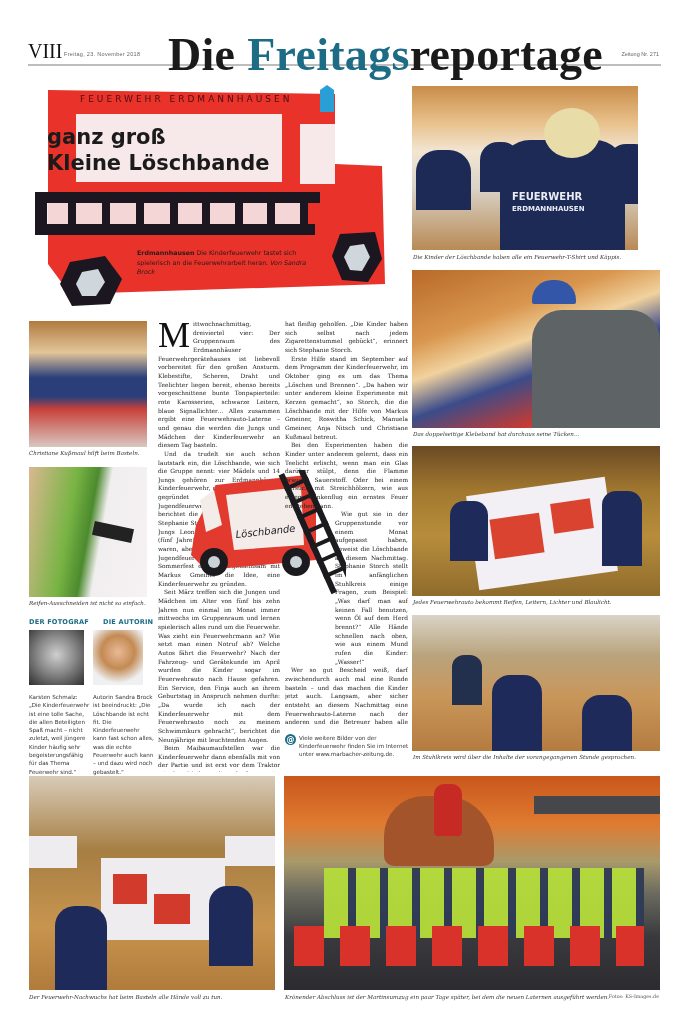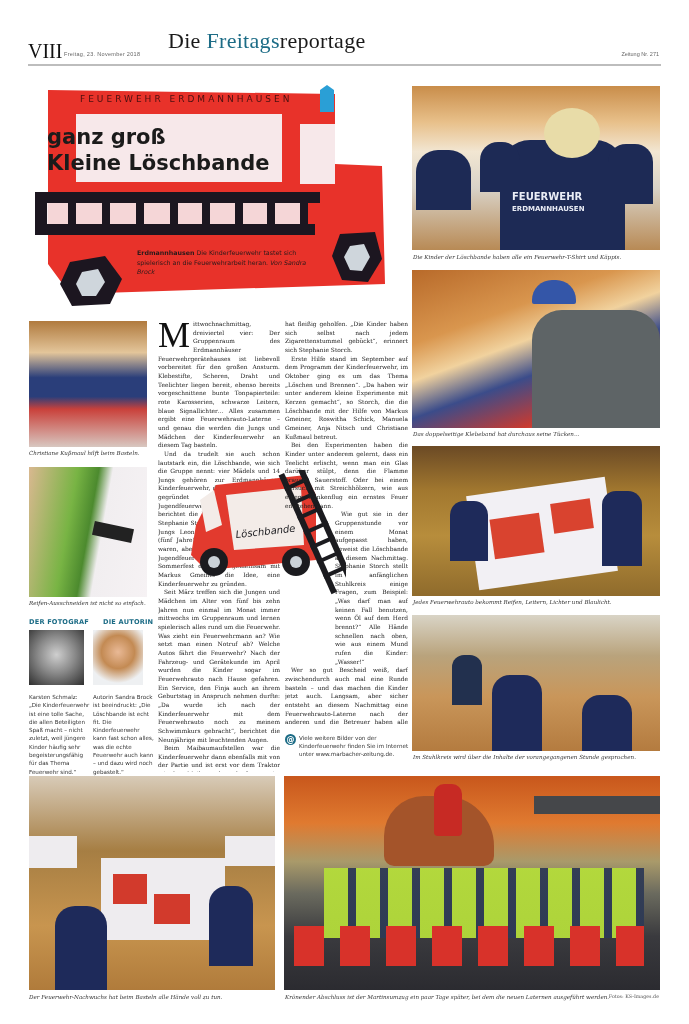--- a/index.html
+++ b/index.html
@@ -3,21 +3,21 @@
 <meta charset="utf-8">
 <style>
   * { box-sizing: border-box; margin: 0; padding: 0; }
   html, body { width: 689px; height: 1024px; background: #ffffff; overflow: hidden; }
   body { position: relative; font-family: "DejaVu Serif", serif; color: #222; }
 
   
   .hdr { position: absolute; left: 28px; top: 28px; width: 633px; height: 38px; border-bottom: 2px solid #bdbdbd; }
   .hdr .pg { position: absolute; left: 0; top: 12px; font-family: "Liberation Serif", serif; font-size: 20px; color: #111; }
   .hdr .date { position: absolute; left: 36px; top: 23px; font-family: "Liberation Sans", sans-serif; font-size: 5.5px; color: #666; letter-spacing: .3px; }
-  .hdr .title { position: absolute; left: 140px; top: 0; font-family: "Liberation Serif", serif; font-size: 22px; color: #1a1a1a; letter-spacing: .3px; white-space: nowrap; }
+  .hdr .title { position: absolute; left: 140px; top: 0; font-family: "Liberation Serif", serif; font-size: 46px; color: #1a1a1a; letter-spacing: .3px; white-space: nowrap; font-weight: bold; }
   .hdr .title .accent { color: #1c6c86; }
   .hdr .issue { position: absolute; right: 2px; top: 23px; font-family: "Liberation Sans", sans-serif; font-size: 5.5px; color: #666; }
 
   
   .photo { position: absolute; overflow: hidden; }
   .cap { position: absolute; font-family: "DejaVu Serif", serif; font-style: italic; font-size: 5.6px; color: #333; white-space: nowrap; }
 
   
   .hero { position: absolute; left: 30px; top: 84px; width: 370px; height: 225px; }
   .hero-title { position: absolute; left: 17px; top: 40px; font-family: "DejaVu Sans", sans-serif; font-weight: bold; font-size: 21px; line-height: 26px; color: #1b1b1b; }
@@ -86,21 +86,21 @@
     <polygon points="310,150 345,148 352,175 338,198 312,196 302,172" fill="#1c1620"></polygon>
     <polygon points="320,162 334,160 340,173 332,187 320,186 314,173" fill="#cfd6dc"></polygon>
   </svg>
   <div class="hero-title">
     <div>ganz groß</div>
     <div>Kleine Löschbande</div>
   </div>
   <div class="hero-sub"><b>Erdmannhausen</b><span> Die Kinderfeuerwehr tastet sich spielerisch an die Feuerwehrarbeit heran.</span><i> Von Sandra Brock</i></div>
 </div>
 
-<div class="photo" style="left:412px;top:86px;width:248px;height:164px;background:linear-gradient(180deg,#c98d4a 0%,#e8c08a 22%,#f2e6d2 40%,#d9d3c8 62%,#b88a55 100%);">
+<div class="photo" style="left:412px;top:86px;width:226px;height:164px;background:linear-gradient(180deg,#c98d4a 0%,#e8c08a 22%,#f2e6d2 40%,#d9d3c8 62%,#b88a55 100%);">
   <div style="position:absolute;left:88px;top:54px;width:125px;height:110px;background:#1d2a55;border-radius:30px 30px 0 0;"></div>
   <div style="position:absolute;left:132px;top:22px;width:56px;height:50px;background:#e8dca8;border-radius:50%;"></div>
   <div style="position:absolute;left:100px;top:105px;color:#e9ecf5;font-family:'DejaVu Sans',sans-serif;font-weight:bold;font-size:10px;line-height:11px;">FEUERWEHR<br><span style="font-size:7px;">ERDMANNHAUSEN</span></div>
   <div style="position:absolute;left:4px;top:64px;width:55px;height:60px;background:#1d2a55;border-radius:22px 22px 0 0;"></div>
   <div style="position:absolute;left:68px;top:56px;width:40px;height:50px;background:#1d2a55;border-radius:18px 18px 0 0;"></div>
   <div style="position:absolute;left:196px;top:58px;width:45px;height:60px;background:#1d2a55;border-radius:18px 18px 0 0;"></div>
 </div>
 <div class="cap" style="left:413px;top:254px;">Die Kinder der Löschbande haben alle ein Feuerwehr-T-Shirt und Käppis.</div>
 
 <div class="photo" style="left:29px;top:321px;width:118px;height:126px;background:linear-gradient(180deg,#b07a3e 0%,#e3c59a 25%,#2a3e7a 45%,#2a3e7a 60%,#c9413b 70%,#d8c7c0 100%);"></div>

